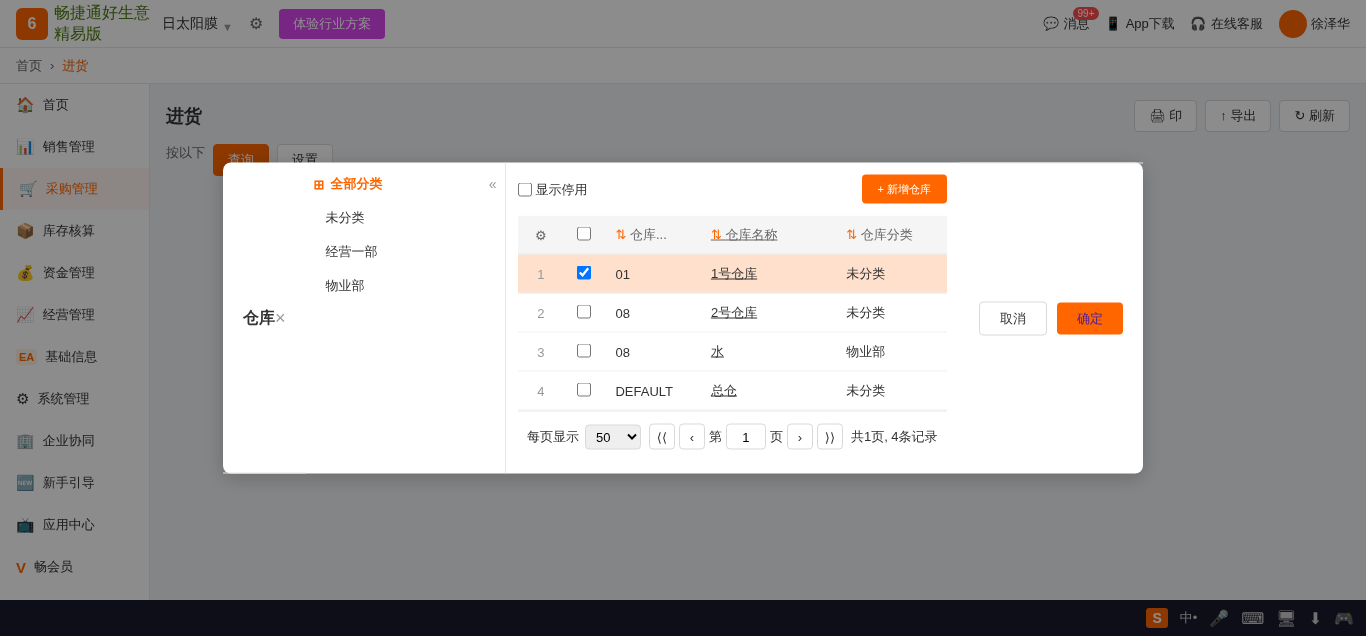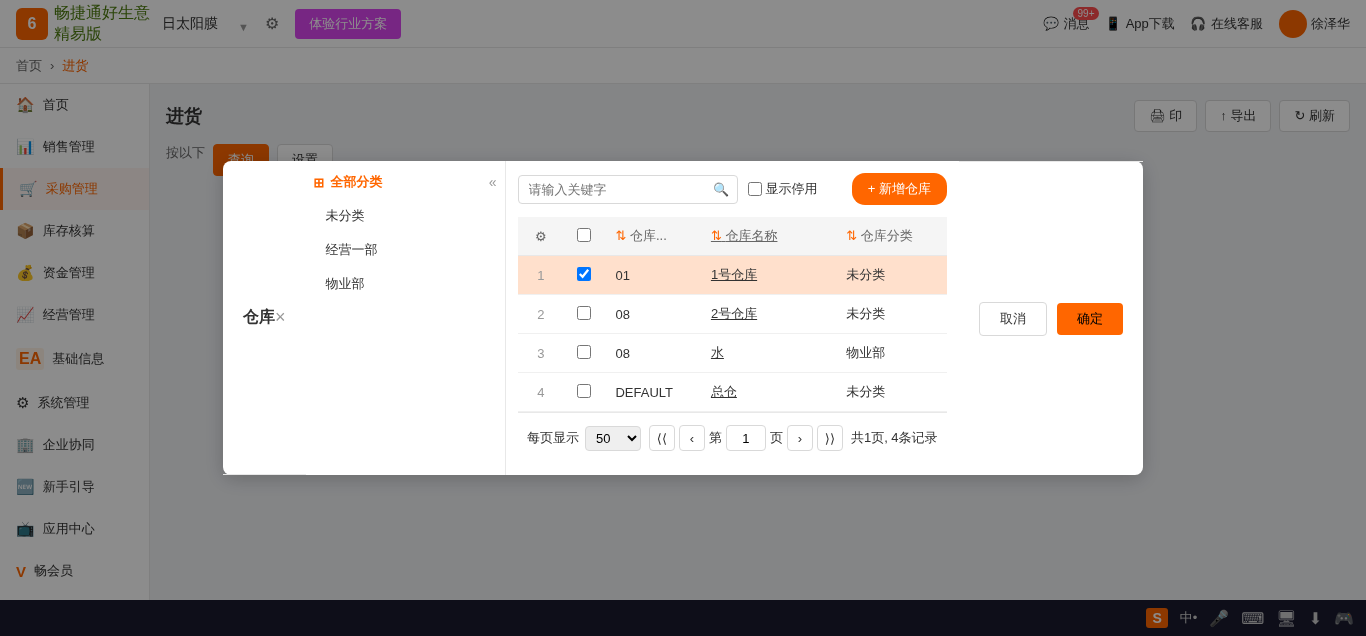--- a/index.html
+++ b/index.html
@@ -4,21 +4,21 @@
   <style>
     * { box-sizing: border-box; margin: 0; padding: 0; }
     body { font-family: 'Microsoft YaHei', sans-serif; font-size: 13px; background: #f0f2f5; overflow: hidden; width: 1366px; height: 636px; }
 
     
     .topbar { height: 48px; background: #fff; display: flex; align-items: center; padding: 0 16px; border-bottom: 1px solid #e8e8e8; justify-content: space-between; }
     .topbar-left { display: flex; align-items: center; gap: 12px; }
     .brand { display: flex; align-items: center; gap: 6px; }
     .brand-icon { width: 32px; height: 32px; background: #ff6600; border-radius: 6px; display: flex; align-items: center; justify-content: center; color: #fff; font-size: 16px; font-weight: bold; }
     .brand-text { color: #4d7c0f; font-size: 16px; line-height: 1.3; }
-    .store-name { color: #333; font-size: 14px; cursor: pointer; display: flex; align-items: flex-end; gap: 20px; }
+    .store-name { color: #333; font-size: 14px; cursor: pointer; display: flex; align-items: flex-end; gap: 4px; }
     .store-name .arrow { color: #999; font-size: 11px; }
     .gear-btn { color: #666; font-size: 16px; cursor: pointer; padding: 4px; }
     .trial-btn { background: #d946ef; color: #fff; border: none; padding: 6px 14px; border-radius: 4px; cursor: pointer; font-size: 13px; }
     .topbar-right { display: flex; align-items: center; gap: 16px; }
     .topbar-right-item { display: flex; align-items: center; gap: 4px; color: #333; font-size: 13px; cursor: pointer; position: relative; }
     .badge { background: #ff4d4f; color: #fff; font-size: 10px; border-radius: 10px; padding: 1px 5px; position: absolute; top: -8px; right: -10px; }
     .avatar { width: 28px; height: 28px; background: #ff6600; border-radius: 50%; display: flex; align-items: center; justify-content: center; color: #fff; font-size: 12px; }
 
     
     .breadcrumb-bar { height: 36px; background: #fff; display: flex; align-items: center; padding: 0 16px; border-bottom: 1px solid #e8e8e8; gap: 8px; font-size: 13px; color: #666; }
@@ -57,21 +57,21 @@
     .collapse-btn { color: #999; font-size: 14px; cursor: pointer; }
     .tree-item { padding: 8px 12px; cursor: pointer; color: #333; font-size: 13px; border-radius: 4px; }
 
     
     .right-area { flex: 1; display: flex; flex-direction: column; padding: 12px; overflow: hidden; }
     .search-bar { display: flex; align-items: center; gap: 10px; margin-bottom: 12px; }
     .search-input-wrap { position: relative; }
     .search-input { border: 1px solid #d9d9d9; border-radius: 4px; padding: 6px 32px 6px 10px; width: 220px; font-size: 13px; outline: none; }
     .search-icon { position: absolute; right: 8px; top: 50%; transform: translateY(-50%); color: #ff6600; cursor: pointer; }
     .show-disabled { display: flex; align-items: center; gap: 4px; color: #333; font-size: 13px; cursor: pointer; }
-    .add-btn { margin-left: auto; background: #ff6600; color: #fff; border: none; padding: 7px 16px; border-radius: 13px; cursor: pointer; font-size: 13px; }
+    .add-btn { margin-left: auto; background: #ff6600; color: #fff; border: none; padding: 7px 16px; border-radius: 4px; cursor: pointer; font-size: 11px; }
 
     
     .table-wrap { flex: 1; overflow: auto; }
     table { width: 100%; border-collapse: collapse; font-size: 13px; }
     thead tr { background: #f5f5f5; }
     th { padding: 10px 12px; text-align: left; color: #666; font-weight: normal; border-bottom: 1px solid #e8e8e8; white-space: nowrap; }
     td { padding: 10px 12px; border-bottom: 1px solid #f0f0f0; color: #333; }
     tr.row-selected { background: #ffe0cc; }
     .col-index { width: 50px; text-align: center; color: #999; }
     .col-checkbox { width: 40px; text-align: center; }
@@ -84,21 +84,21 @@
     .pagination { display: flex; align-items: center; justify-content: center; gap: 8px; padding: 12px 0; border-top: 1px solid #e8e8e8; font-size: 13px; color: #333; }
     .page-per { display: flex; align-items: center; gap: 6px; }
     .page-select { border: 1px solid #d9d9d9; border-radius: 4px; padding: 3px 6px; font-size: 13px; cursor: pointer; }
     .page-nav { display: flex; align-items: center; gap: 4px; }
     .page-btn { width: 26px; height: 26px; border: 1px solid #d9d9d9; border-radius: 4px; display: flex; align-items: center; justify-content: center; cursor: pointer; color: #333; }
     .page-input { border: 1px solid #d9d9d9; border-radius: 4px; width: 40px; height: 26px; text-align: center; font-size: 13px; }
 
     
     .modal-footer { padding: 12px 20px; border-top: 1px solid #e8e8e8; display: flex; align-items: center; justify-content: flex-end; gap: 10px; }
     .btn-cancel { padding: 7px 20px; border: 1px solid #d9d9d9; border-radius: 4px; background: #fff; color: #333; cursor: pointer; font-size: 13px; }
-    .btn-confirm { padding: 7px 20px; border: none; border-radius: 4px; background: #ff6600; color: #000000; cursor: pointer; font-size: 13px; }
+    .btn-confirm { padding: 7px 20px; border: none; border-radius: 4px; background: #ff6600; color: #4c1d95; cursor: pointer; font-size: 13px; }
 
     
     ::-webkit-scrollbar { width: 4px; height: 4px; }
     ::-webkit-scrollbar-thumb { background: #ccc; border-radius: 2px; }
 
     
     .bottom-bar { position: fixed; bottom: 0; left: 0; right: 0; height: 36px; background: #1a1a2e; display: flex; align-items: center; justify-content: flex-end; padding: 0 12px; gap: 12px; z-index: 50; }
   </style>
 </head>
 <body>
@@ -169,21 +169,21 @@
     </div>
     <div class="sidebar-item">
       <span class="sidebar-icon">💰</span>
       <span>资金管理</span>
     </div>
     <div class="sidebar-item">
       <span class="sidebar-icon">📈</span>
       <span>经营管理</span>
     </div>
     <div class="sidebar-item">
-      <span class="sidebar-icon" style="font-size:16px;font-weight:bold;color:#ff6600;background:#fff3e6;padding:2px 3px;border-radius:3px;">EA</span>
+      <span class="sidebar-icon" style="font-size:11px;font-weight:bold;color:#ff6600;background:#fff3e6;padding:2px 3px;border-radius:3px;">EA</span>
       <span>基础信息</span>
     </div>
     <div class="sidebar-item">
       <span class="sidebar-icon">⚙</span>
       <span>系统管理</span>
     </div>
     <div class="sidebar-item">
       <span class="sidebar-icon">🏢</span>
       <span>企业协同</span>
     </div>
@@ -233,24 +233,20 @@
         </div>
         <span class="collapse-btn">«</span>
       </div>
       <div class="tree-item">未分类</div>
       <div class="tree-item">经营一部</div>
       <div class="tree-item">物业部</div>
     </div>
 
     <div class="right-area">
       <div class="search-bar">
-        <div class="search-input-wrap">
-          <input class="search-input" type="text" placeholder="请输入关键字" style="">
-          <span class="search-icon">🔍</span>
-        </div>
         <label class="show-disabled">
           <input type="checkbox" class="checkbox" style="">
           <span>显示停用</span>
         </label>
         <button class="add-btn">+ 新增仓库</button>
       </div>
 
       <div class="table-wrap">
         <table>
           <thead>

